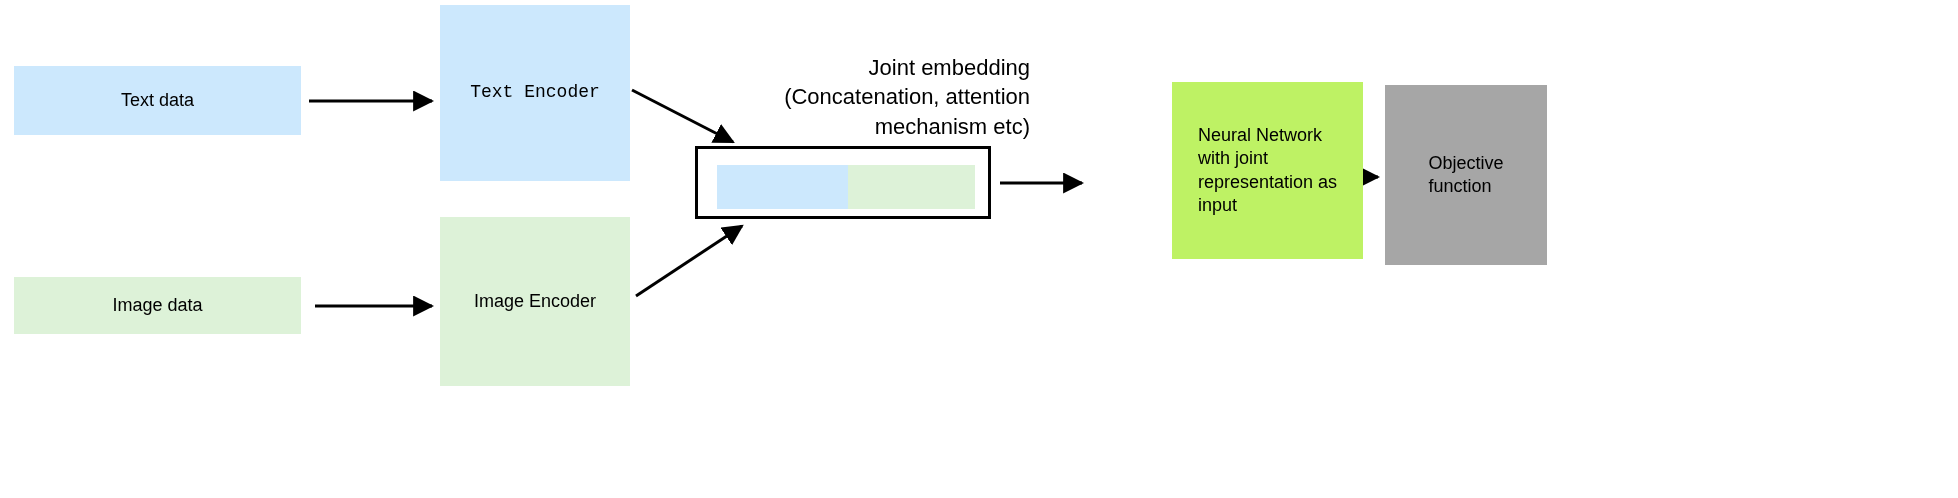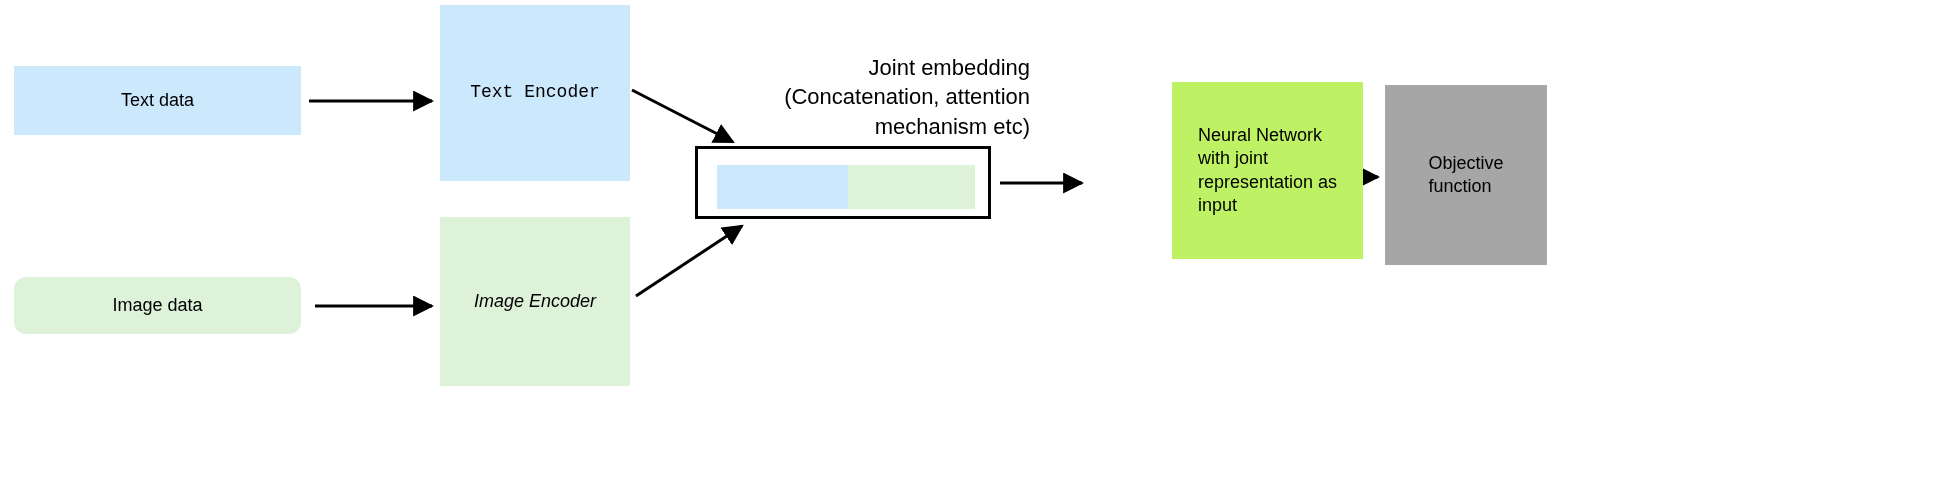--- a/index.html
+++ b/index.html
@@ -36,26 +36,24 @@
     background: #cce8fd;
   }
   .node.text-encoder {
     left: 440px; top: 5px;   width: 190px; height: 176px;
     background: #cce8fd;
     font-family: Liberation Mono, monospace;
   }
   .node.image-data {
     left: 14px;  top: 277px; width: 287px; height: 57px;
     background: #ddf2d8;
-    border-radius: 12px;
   }
   .node.image-encoder {
     left: 440px; top: 217px; width: 190px; height: 169px;
     background: #ddf2d8;
-    font-style: italic;
   }
   .node.neural-network {
     left: 1128px; top: 82px;  width: 191px; height: 177px;
     background: #bef264;
     margin-left: 44px;
   }
   .node.objective-function {
     left: 1385px; top: 85px;  width: 162px; height: 180px;
     background: #a6a6a6;
   }

